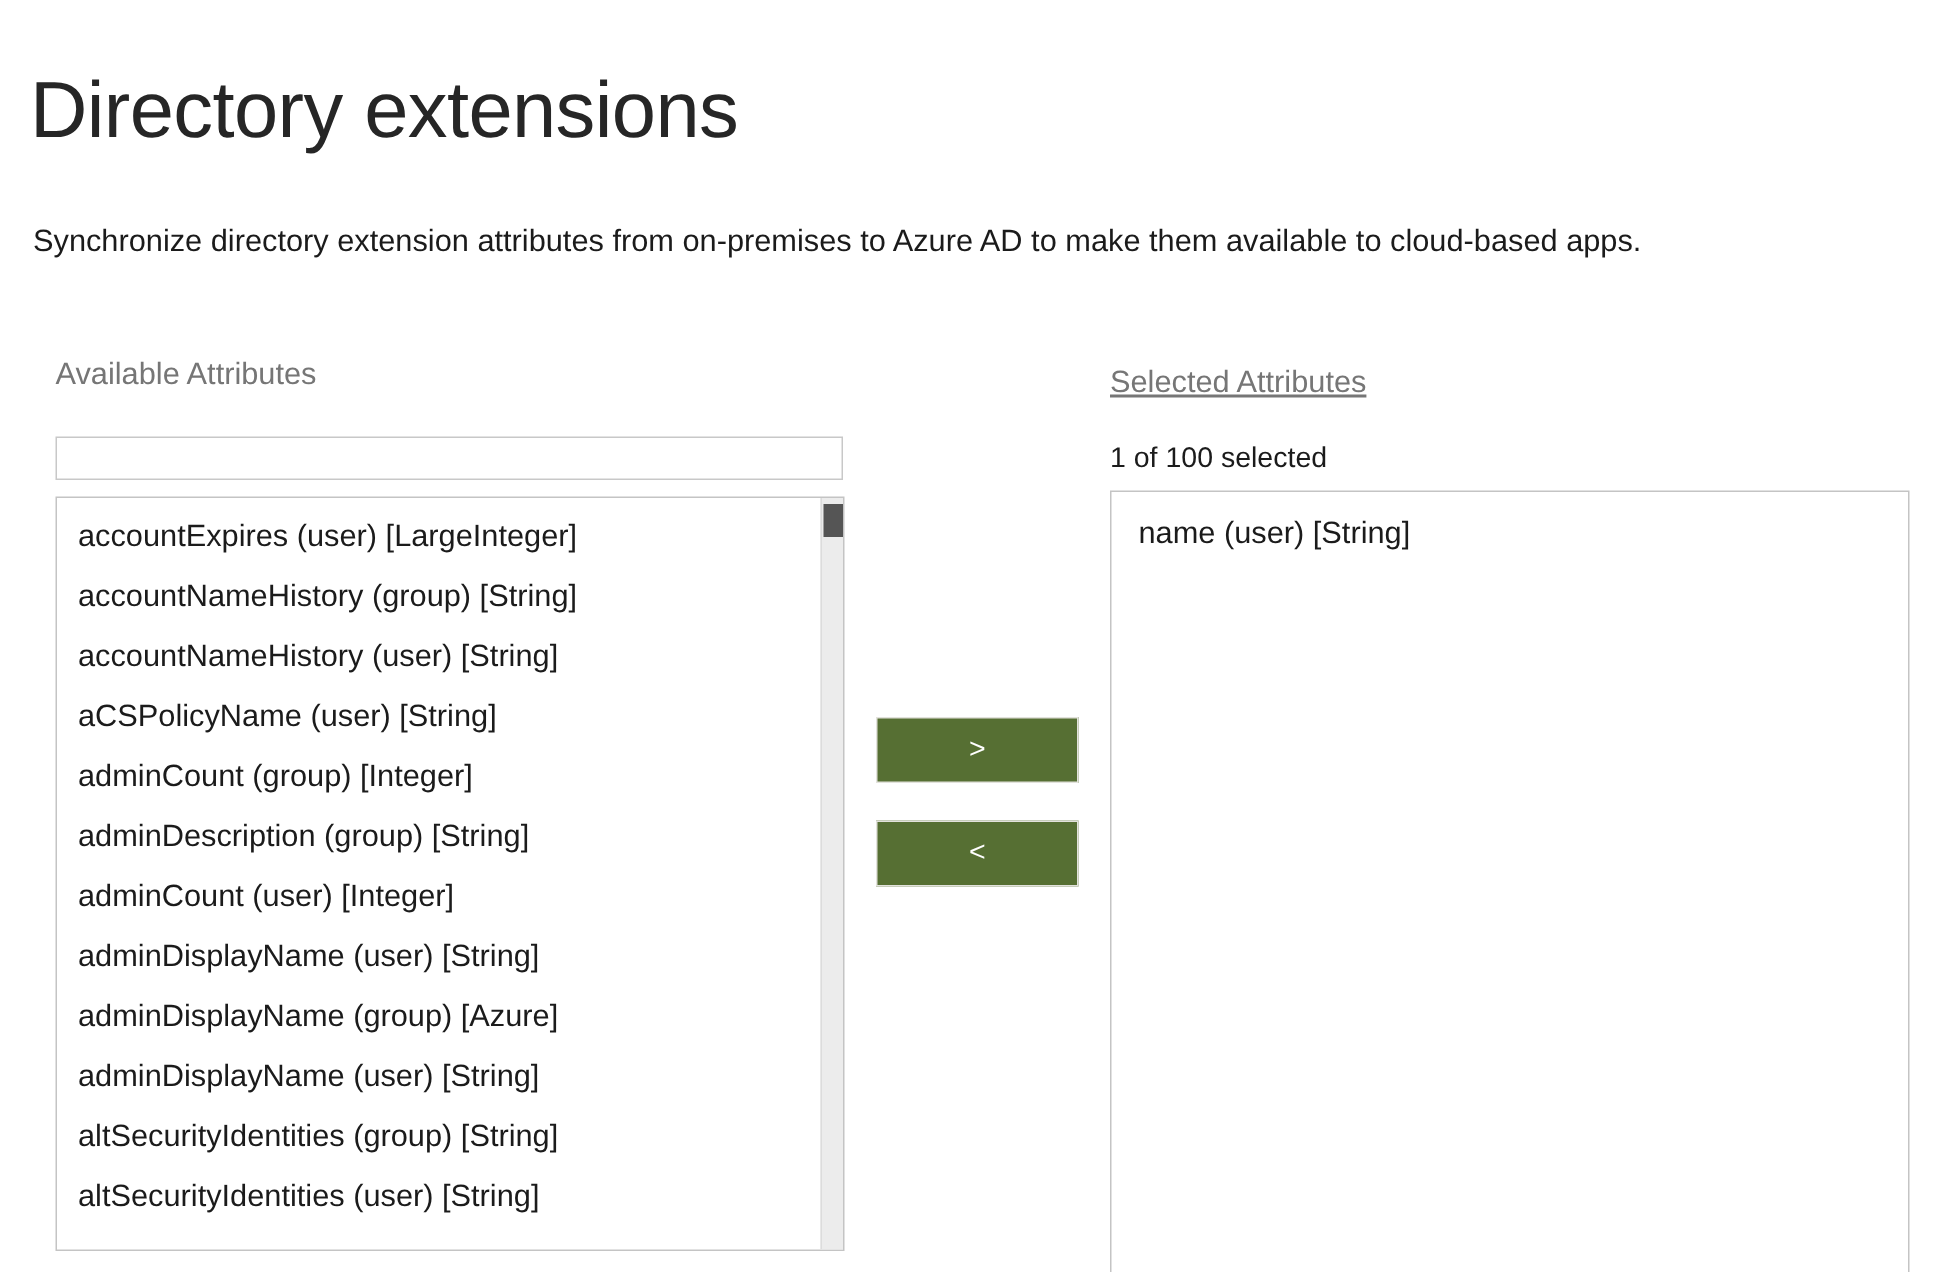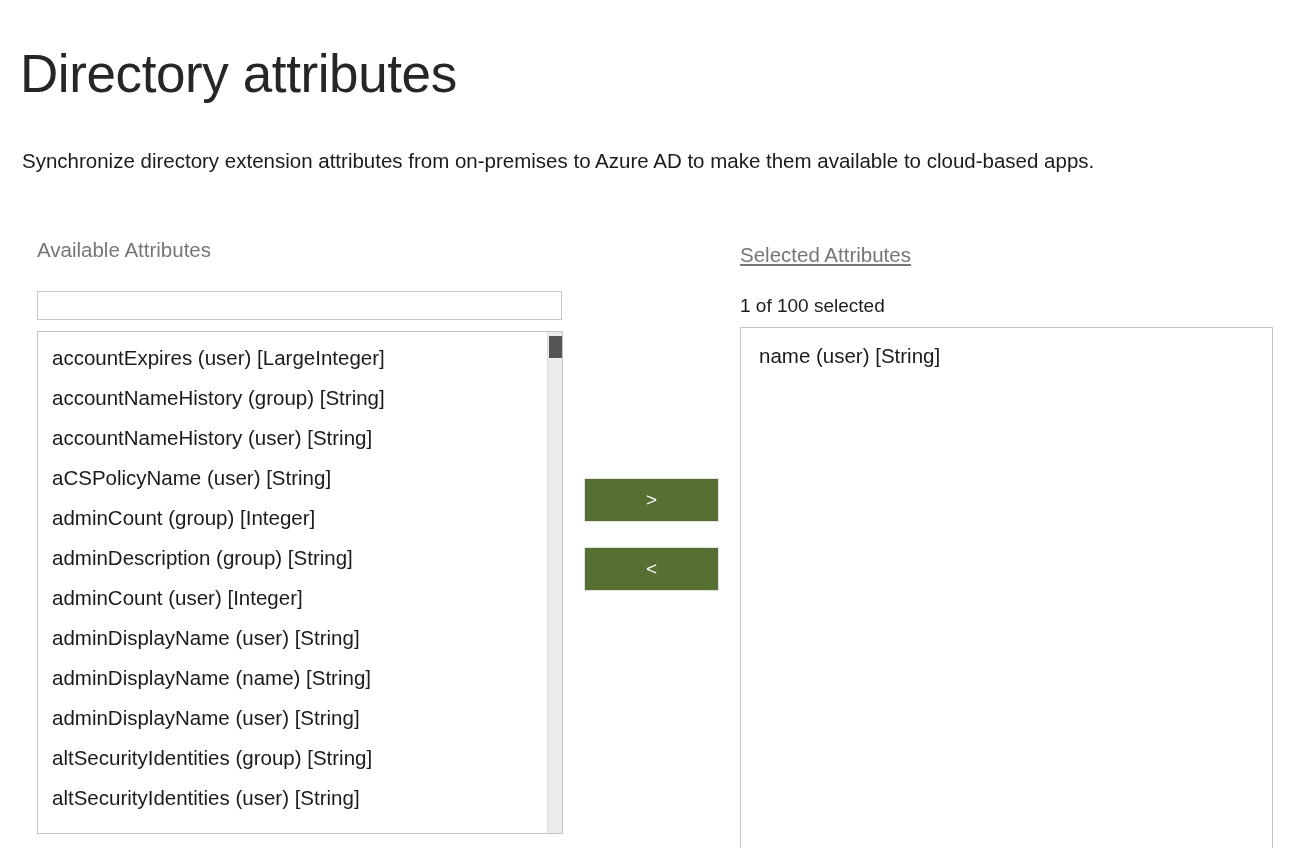--- a/index.html
+++ b/index.html
@@ -160,40 +160,40 @@
     text-align: center;
     cursor: pointer;
     padding: 0;
   }
   #move-right-button { top: 478px; }
   #move-left-button  { top: 547px; }
 </style>
 </head>
 <body>
 
-<h1 id="page-title">Directory attributes</h1>
+<h1 id="page-title">Directory extensions</h1>
 
 <p id="page-description">Synchronize directory extension attributes from on-premises to Azure AD to make them available to cloud-based apps.</p>
 
 <div id="available-label" class="column-label">Available Attributes</div>
 
 <input id="filter-input" type="text" placeholder="" style="">
 
 <div id="available-listbox" class="listbox">
   <div class="list-scroll">
     <div class="list-items-wrap">
         <div class="list-item">accountExpires (user) [LargeInteger]</div>
         <div class="list-item">accountNameHistory (group) [String]</div>
         <div class="list-item">accountNameHistory (user) [String]</div>
         <div class="list-item">aCSPolicyName (user) [String]</div>
         <div class="list-item">adminCount (group) [Integer]</div>
         <div class="list-item">adminDescription (group) [String]</div>
         <div class="list-item">adminCount (user) [Integer]</div>
         <div class="list-item">adminDisplayName (user) [String]</div>
-        <div class="list-item">adminDisplayName (name) [String]</div>
+        <div class="list-item">adminDisplayName (group) [Azure]</div>
         <div class="list-item">adminDisplayName (user) [String]</div>
         <div class="list-item">altSecurityIdentities (group) [String]</div>
         <div class="list-item">altSecurityIdentities (user) [String]</div>
       </div>
   </div>
   <div class="scrollbar">
     <div class="scrollbar-thumb"></div>
   </div>
 </div>
 

